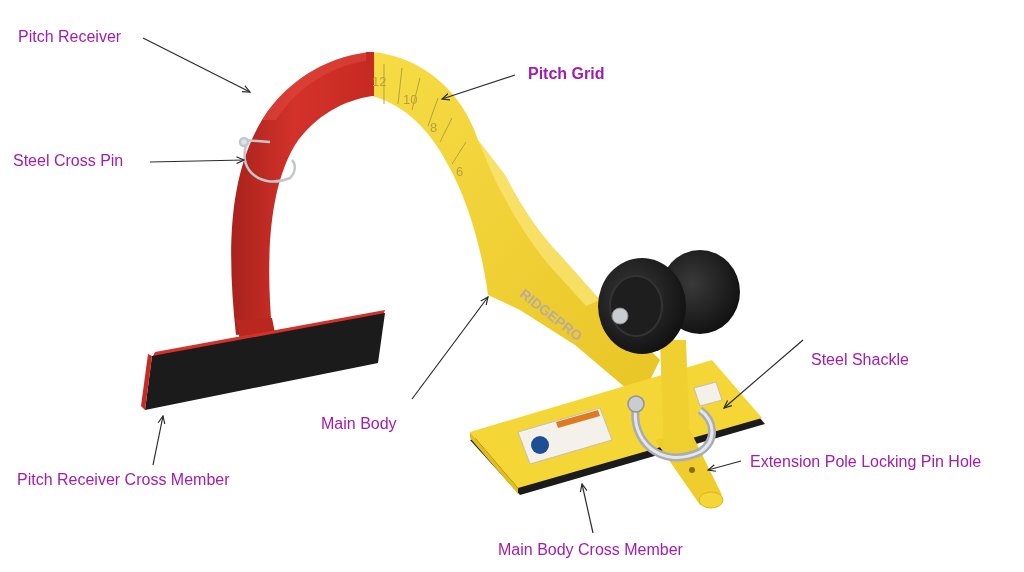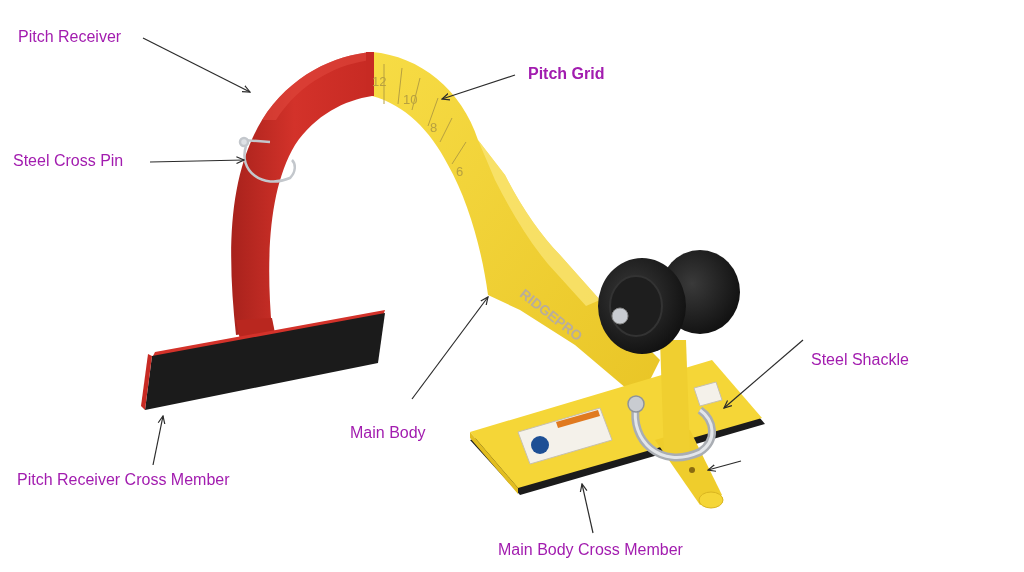--- a/index.html
+++ b/index.html
@@ -116,16 +116,17 @@
       <line x1="593" y1="533" x2="582" y2="484" marker-end="url(#arr)"></line>
       <line x1="803" y1="340" x2="724" y2="408" marker-end="url(#arr)"></line>
       <line x1="741" y1="461" x2="708" y2="470" marker-end="url(#arr)"></line>
     </g>
   </svg>
 
   <div class="label" style="left:18px;top:28px;">Pitch Receiver</div>
   <div class="label" style="left:13px;top:152px;">Steel Cross Pin</div>
   <div class="label" style="left:528px;top:65px;font-weight:bold;">Pitch Grid</div>
   <div class="label" style="left:811px;top:320px;margin-top:31px;">Steel Shackle</div>
-  <div class="label" style="left:321px;top:424px;margin-left:29px;">Main Body</div>
+  <div class="label" style="left:321px;top:415px;">Main Body</div>
+  <div class="label" style="left:750px;top:453px;">Extension Pole Locking Pin Hole</div>
   <div class="label" style="left:17px;top:471px;">Pitch Receiver Cross Member</div>
   <div class="label" style="left:498px;top:541px;">Main Body Cross Member</div>
 </div>
 
 </body></html>

